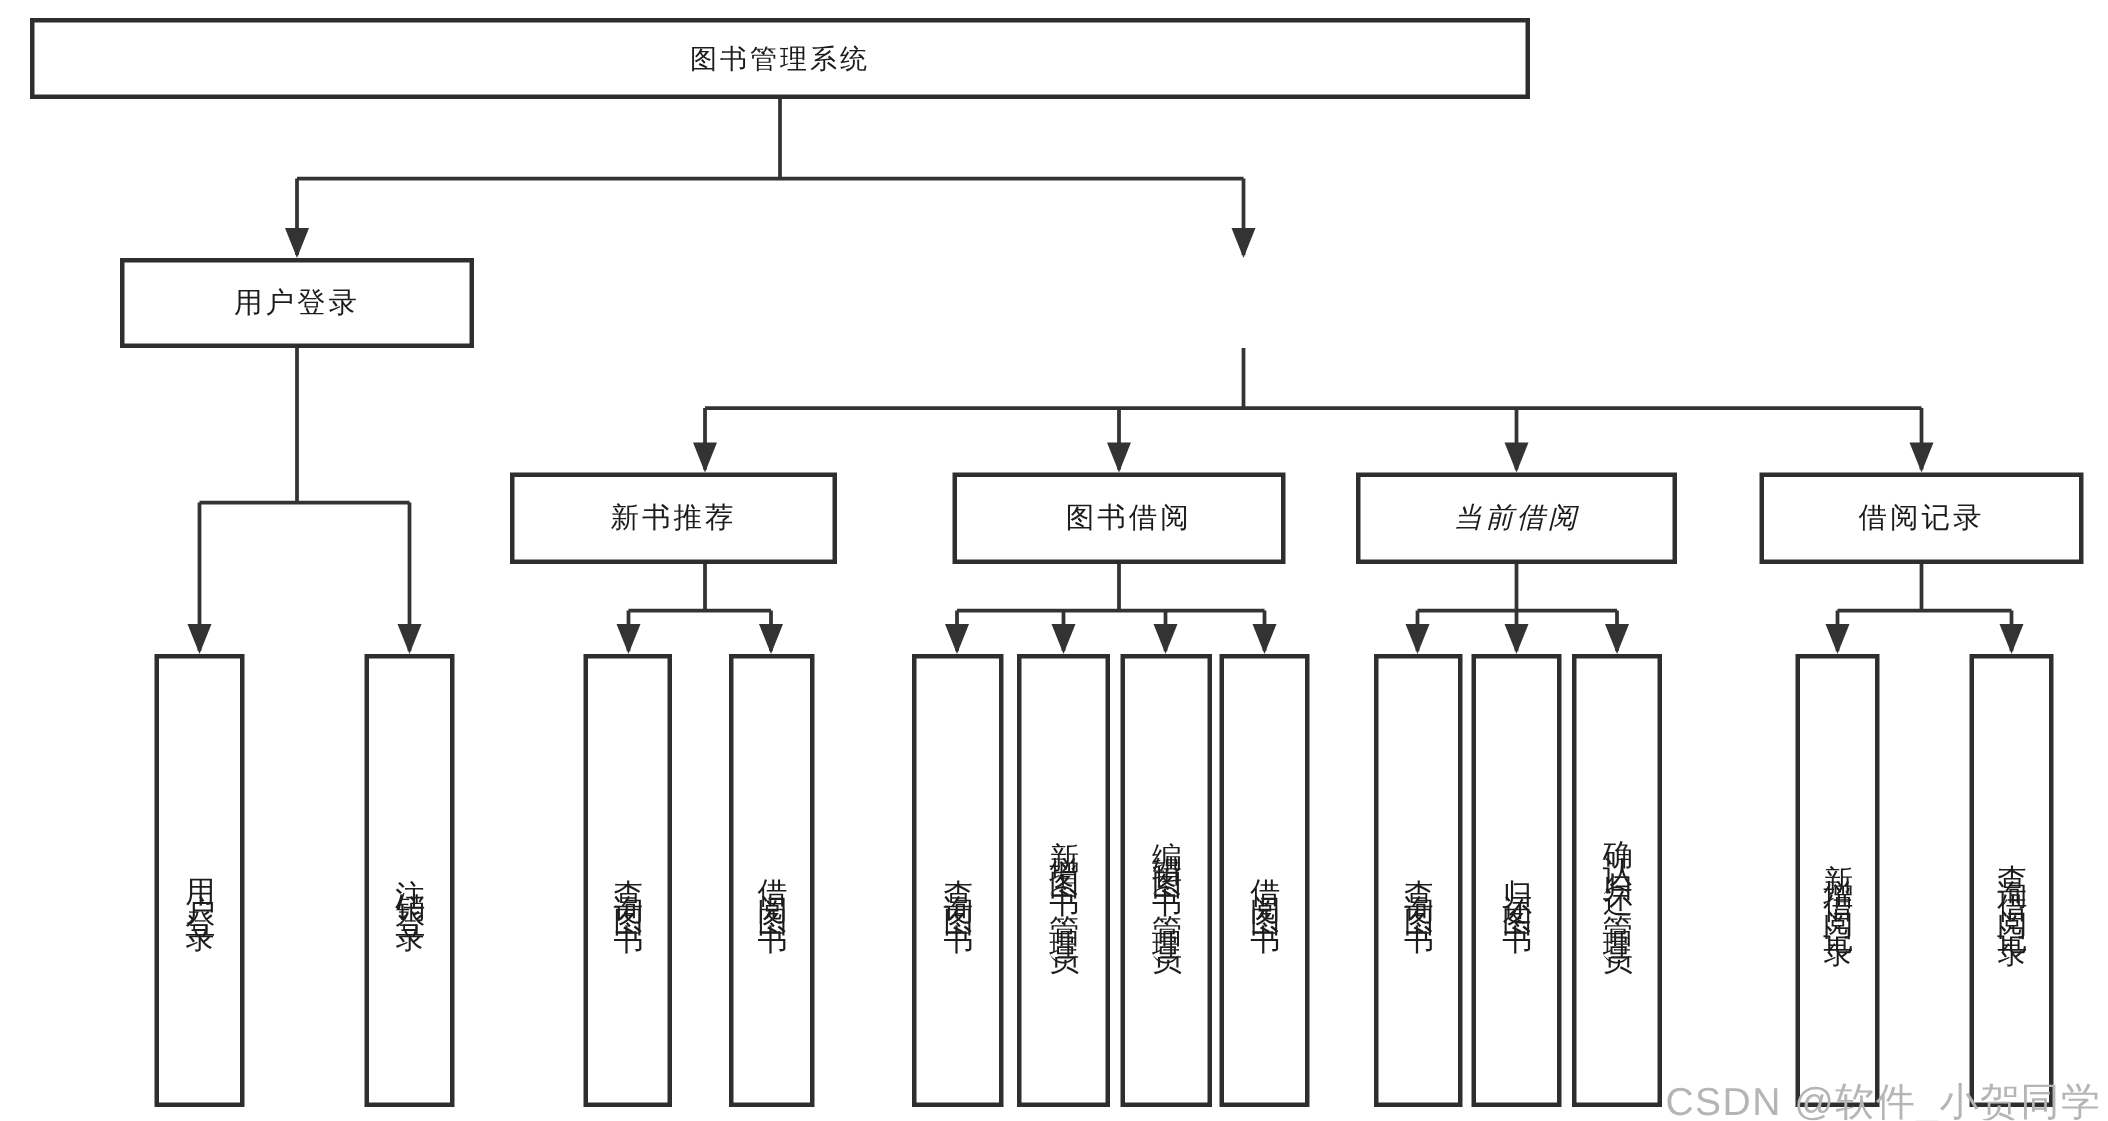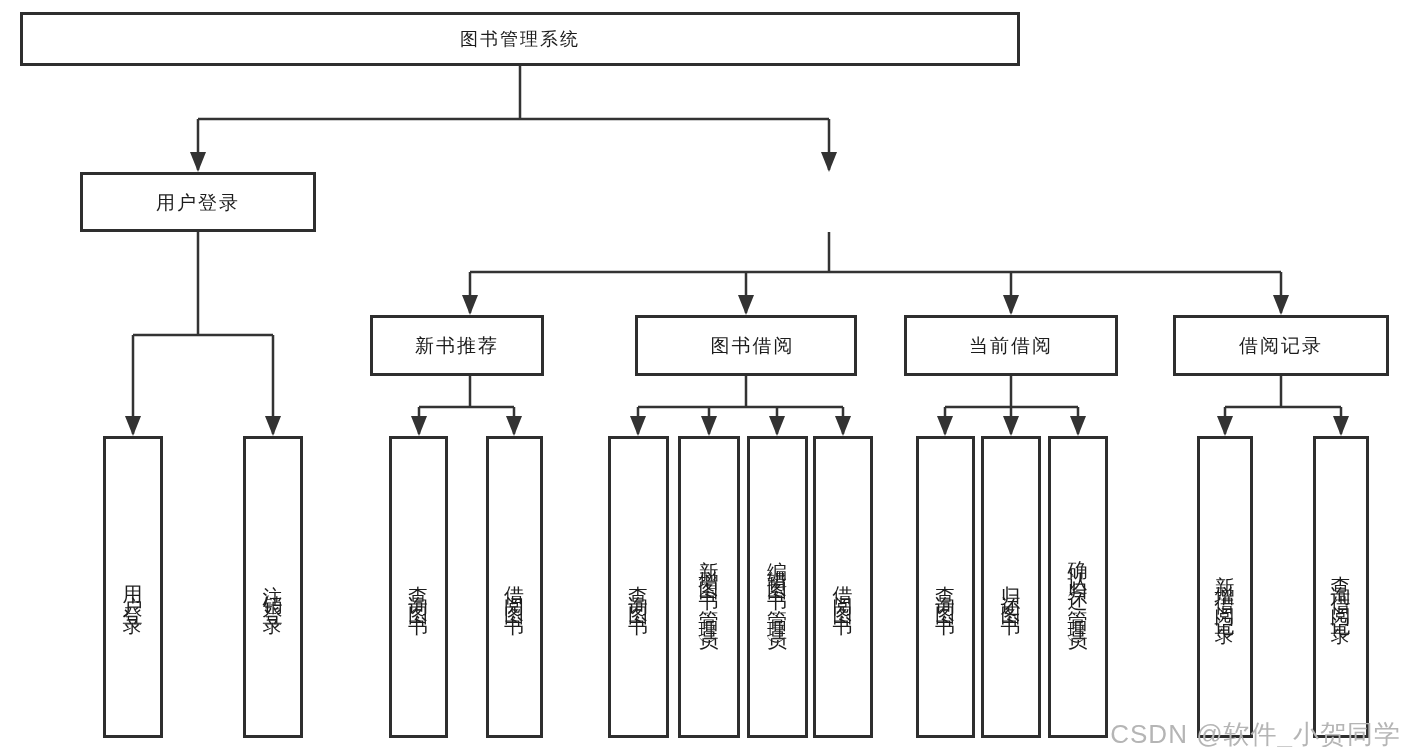--- a/index.html
+++ b/index.html
@@ -85,23 +85,23 @@
       <polygon points="1070,416 1086,416 1078,436"></polygon>
       <polygon points="1217,416 1233,416 1225,436"></polygon>
       <polygon points="1333,416 1349,416 1341,436"></polygon>
     </g>
   </svg>
 
   <div class="box root" style="left:20px; top:12px; width:1000px; height:54px;">图书管理系统</div>
 
   <div class="box" style="left:80px; top:172px; width:236px; height:60px;">用户登录</div>
 
-  <div class="box" style="left:370px; top:315px; width:174px; height:61px;">新书推荐</div>
+  <div class="box" style="left:340px; top:315px; width:218px; height:61px;">新书推荐</div>
   <div class="box" style="left:635px; top:315px; width:222px; height:61px;padding-left:13px;">图书借阅</div>
-  <div class="box" style="left:904px; top:315px; width:214px; height:61px;">当前借阅</div>
+  <div class="box" style="left:904px; top:315px; width:214px; height:61px;font-style:italic;">当前借阅</div>
   <div class="box" style="left:1173px; top:315px; width:216px; height:61px;">借阅记录</div>
 
   <div class="box v" style="left:103px; top:436px; width:60px; height:302px;">用户登录</div>
   <div class="box v" style="left:243px; top:436px; width:60px; height:302px;">注销登录</div>
 
   <div class="box v" style="left:389px; top:436px; width:59px; height:302px;">查询图书</div>
   <div class="box v" style="left:486px; top:436px; width:57px; height:302px;">借阅图书</div>
 
   <div class="box v" style="left:608px; top:436px; width:61px; height:302px;">查询图书</div>
   <div class="box v" style="left:678px; top:436px; width:62px; height:302px;">新增图书（管理员）</div>

